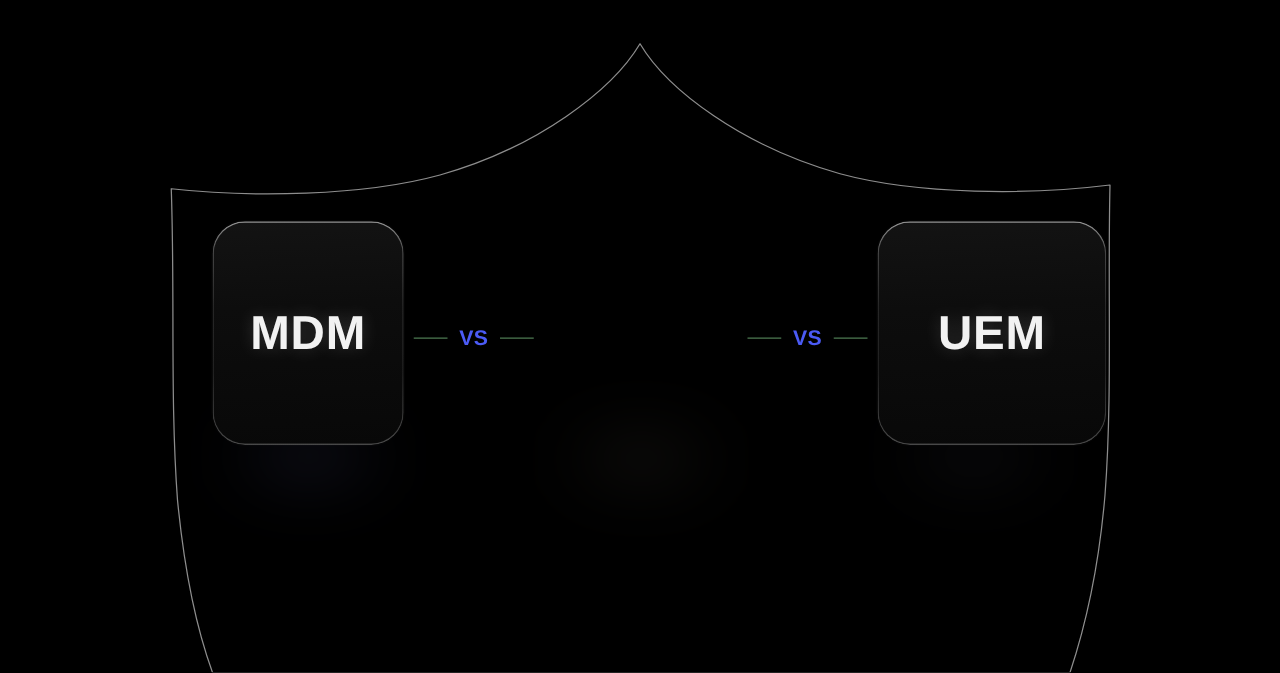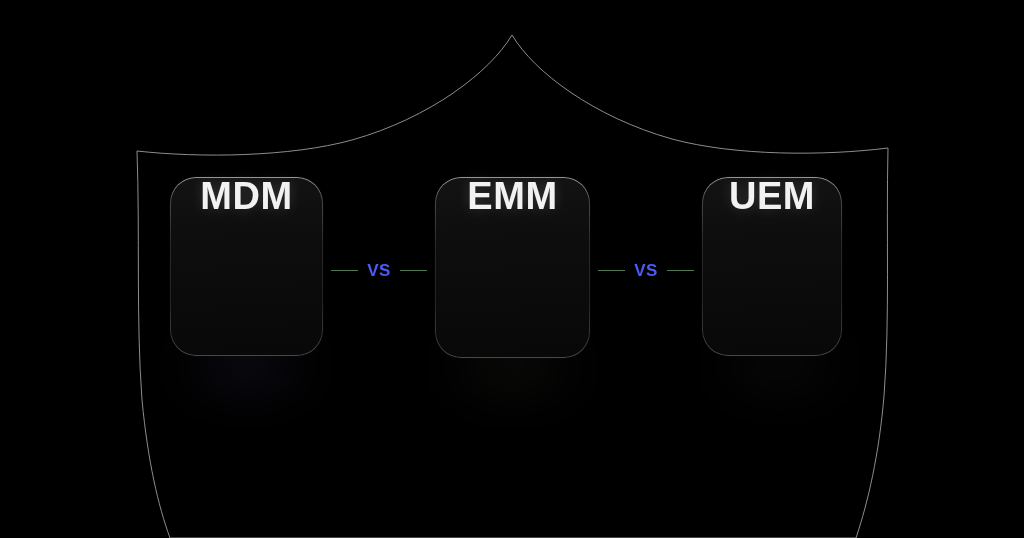--- a/index.html
+++ b/index.html
@@ -48,21 +48,21 @@
 
   .card {
     position: absolute;
     border-radius: 26px;
     background:
       linear-gradient(177deg, #131313 0%, #0d0d0d 38%, #080808 100%);
     box-shadow:
       inset 0 1px 0 rgba(255,255,255,0.10),
       0 0 0 1px rgba(255,255,255,0.015);
     display: flex;
-    align-items: flex-start;
+    align-items: center;
     justify-content: center;
   }
   .card::before {
     content: "";
     position: absolute;
     left: 0; top: 0; right: 0; bottom: 0;
     border-radius: 26px;
     padding: 1px;
     background: linear-gradient(180deg,
         rgba(215,215,215,0.62) 0%,
@@ -88,21 +88,21 @@
     font-size: 38px;
     font-weight: bold;
     letter-spacing: 0.6px;
     line-height: 1;
     text-shadow: 0 0 14px rgba(255,255,255,0.16);
     user-select: none;
   }
 
   .card-mdm { left: 170px; top: 177px; width: 153px; height: 179px; }
   .card-emm { left: 435px; top: 177px; width: 155px; height: 181px; }
-  .card-uem { left: 702px; top: 177px; width: 140px; height: 179px; }
+  .card-uem { left: 702px; top: 177px; width: 183px; height: 179px; }
 
   
   .connector {
     position: absolute;
     top: 258px;
     height: 24px;
     display: flex;
     align-items: center;
     justify-content: center;
   }
@@ -156,23 +156,20 @@
     <div class="card card-mdm">
       <span class="card-label">MDM</span>
     </div>
 
     <div class="connector connector-1">
       <span class="connector-line"></span>
       <span class="vs-label">VS</span>
       <span class="connector-line"></span>
     </div>
 
-    <div class="card card-emm">
-      <span class="card-label">EMM</span>
-    </div>
 
     <div class="connector connector-2">
       <span class="connector-line"></span>
       <span class="vs-label">VS</span>
       <span class="connector-line"></span>
     </div>
 
     <div class="card card-uem">
       <span class="card-label">UEM</span>
     </div>

